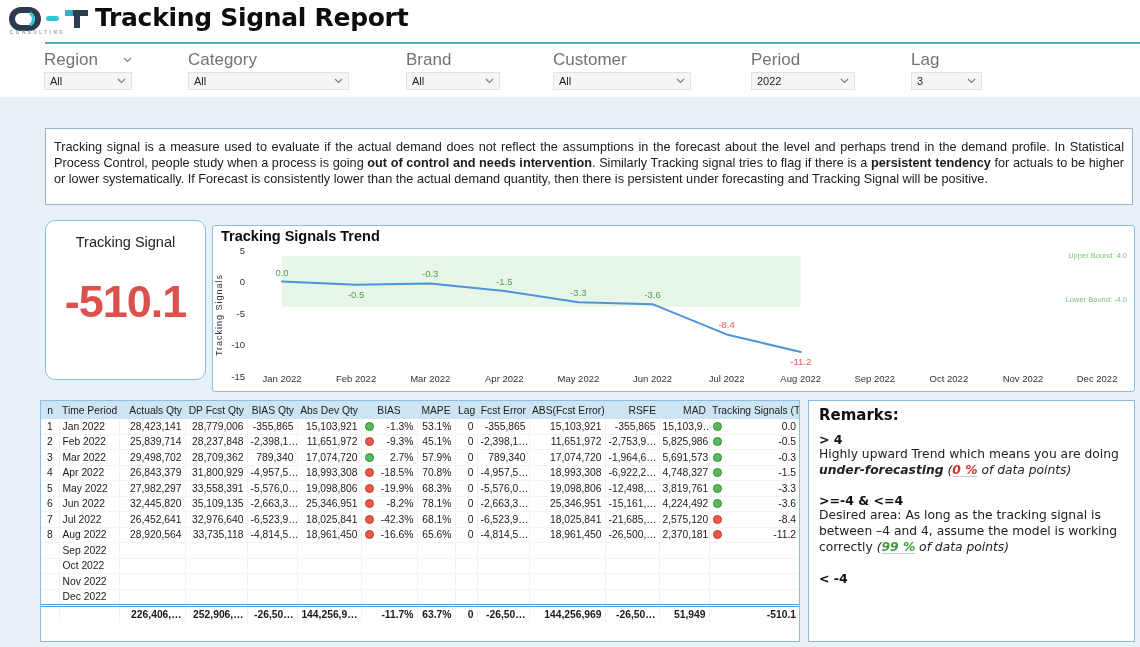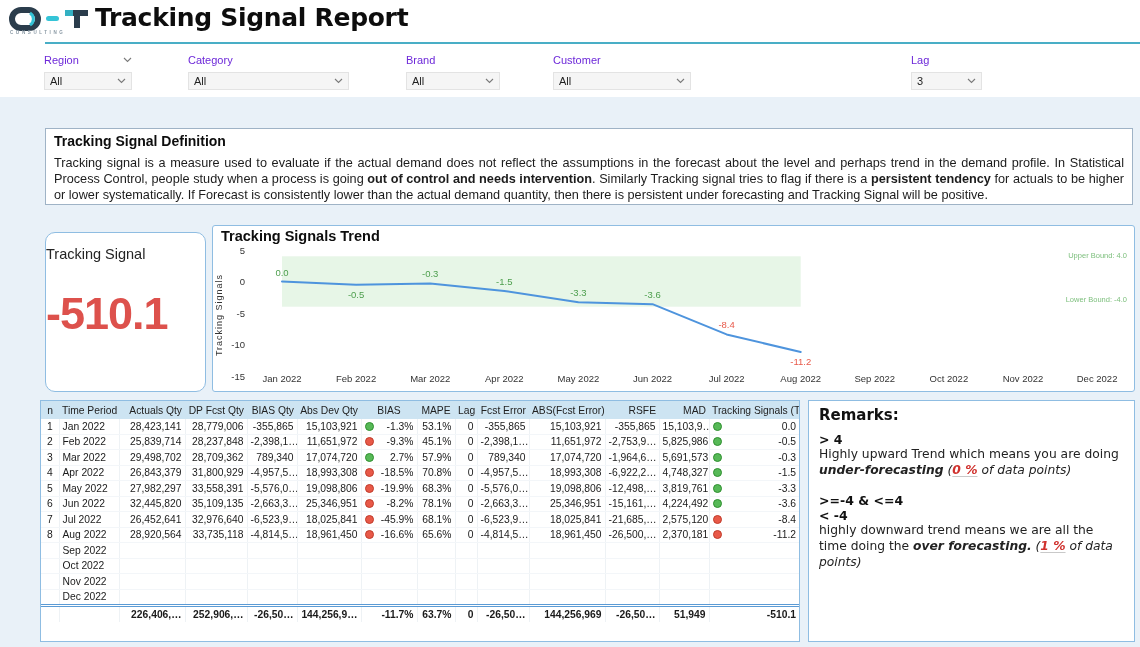--- a/index.html
+++ b/index.html
@@ -9,30 +9,30 @@
   .hdr{position:absolute;top:0;left:0;width:1140px;height:45px;background:#ffffff;}
   .logo{position:absolute;left:8px;top:4px;width:84px;height:38px;}
   .logo-sub{position:absolute;left:10px;top:30px;font-size:4.5px;letter-spacing:2.6px;color:#8a99a4;font-weight:bold;}
   .page-title{position:absolute;left:95px;top:3px;margin:0;font-size:25px;font-weight:bold;color:#0d0d0d;font-family:"DejaVu Sans",sans-serif;letter-spacing:-0.3px;}
   .teal-rule{position:absolute;left:45px;top:42px;width:1095px;height:2px;background:#49aec6;}
 
   
   .filterbar{position:absolute;top:45px;left:0;width:1140px;height:52px;background:#ffffff;}
   .filter{position:absolute;top:7px;}
   .filter-label-row{display:flex;align-items:center;justify-content:space-between;height:16px;}
-  .filter-label{font-size:11px;color:#6d28d9;}
+  .filter-label{font-size:17px;color:#737373;}
   .filter-select{margin-top:4px;height:18px;background:#f5f5f5;border:1px solid #e3e3e3;display:flex;align-items:center;justify-content:space-between;padding:0 5px;font-size:11px;color:#1f1f1f;cursor:pointer;box-sizing:border-box;}
 
   
   .definition{position:absolute;left:45px;top:128px;width:1088px;height:77px;background:#fff;border:1px solid #9fb3c6;box-sizing:border-box;padding:4px 8px;}
   .definition h2{margin:0;font-size:14px;font-weight:bold;color:#0d0d0d;}
   .definition p{margin:6px 0 0;font-size:12.7px;line-height:1.27;color:#1c1c1c;text-align:justify;}
 
   
-  .kpi{position:absolute;left:45px;top:232px;width:161px;height:160px;background:#fff;border:1px solid #8fbde2;border-radius:10px;box-sizing:border-box;}
+  .kpi{position:absolute;left:45px;top:220px;width:161px;height:160px;background:#fff;border:1px solid #8fbde2;border-radius:10px;box-sizing:border-box;text-align:center;}
   .kpi-title{margin-top:13px;font-size:14.5px;color:#252525;}
   .kpi-value{margin-top:26px;font-size:45px;font-weight:bold;color:#dd514c;letter-spacing:-1px;}
 
   
   .chart-panel{position:absolute;left:212px;top:225px;width:923px;height:167px;background:#fff;border:1px solid #8fbde2;border-radius:3px;box-sizing:border-box;overflow:hidden;}
   .chart-panel h2{position:absolute;left:8px;top:2px;font-size:14.5px;font-weight:bold;color:#0d0d0d;margin:0;}
   #chart{position:absolute;left:0;top:18px;}
 
   
   .table-panel{position:absolute;left:40px;top:400px;width:760px;height:242px;background:#fff;border:1px solid #8fbde2;box-sizing:border-box;overflow:hidden;}
@@ -117,35 +117,45 @@
         <div class="filter-label-row">
           <span class="filter-label">Customer</span>
         </div>
         <div class="filter-select">
           <span>All</span>
           <svg width="9" height="6" viewBox="0 0 9 6">
             <path d="M1 1 L4.5 4.5 L8 1" fill="none" stroke="#7a7a7a" stroke-width="1.1"></path>
           </svg>
         </div>
       </div>
+      <div class="filter" style="left:751px;width:104px">
+        <div class="filter-label-row">
+          <span class="filter-label">Period</span>
+        </div>
+        <div class="filter-select">
+          <span>2022</span>
+          <svg width="9" height="6" viewBox="0 0 9 6">
+            <path d="M1 1 L4.5 4.5 L8 1" fill="none" stroke="#7a7a7a" stroke-width="1.1"></path>
+          </svg>
+        </div>
+      </div>
       <div class="filter" style="left:911px;width:71px">
         <div class="filter-label-row">
           <span class="filter-label">Lag</span>
         </div>
         <div class="filter-select">
           <span>3</span>
           <svg width="9" height="6" viewBox="0 0 9 6">
             <path d="M1 1 L4.5 4.5 L8 1" fill="none" stroke="#7a7a7a" stroke-width="1.1"></path>
           </svg>
         </div>
       </div>
     </div>
 
   <section class="definition">
-    <h2>Tracking Signal Definition</h2>
     <p id="definition-body"><span>Tracking signal is a measure used to evaluate if the actual demand does not reflect the assumptions in the forecast about the level and perhaps trend in the demand profile. In Statistical Process Control, people study when a process is going </span><span class="seg-bold">out of control and needs intervention</span><span>. Similarly Tracking signal tries to flag if there is a </span><span class="seg-bold">persistent tendency</span><span> for actuals to be higher or lower systematically. If Forecast is consistently lower than the actual demand quantity, then there is persistent under forecasting and Tracking Signal will be positive.</span></p>
   </section>
 
   <section class="kpi">
     <div class="kpi-title">Tracking Signal</div>
     <div class="kpi-value">-510.1</div>
   </section>
 
   <section class="chart-panel">
     <h2>Tracking Signals Trend</h2>
@@ -379,21 +389,21 @@
           <tr>
             <td style="text-align:center">7</td>
             <td style="text-align:left">Jul 2022</td>
             <td style="text-align:right">26,452,641</td>
             <td style="text-align:right">32,976,640</td>
             <td style="text-align:right">-6,523,9…</td>
             <td style="text-align:right">18,025,841</td>
             <td style="text-align:right">
               <div class="cell-flex">
                 <span class="dot dot-red" style="background:#e85948"></span>
-                <span>-45.9%</span>
+                <span>-42.3%</span>
               </div>
             </td>
             <td style="text-align:right">68.1%</td>
             <td style="text-align:right">0</td>
             <td style="text-align:right">-6,523,9…</td>
             <td style="text-align:right">18,025,841</td>
             <td style="text-align:right">-21,685,…</td>
             <td style="text-align:right">2,575,120</td>
             <td style="text-align:right">
               <div class="cell-flex">
@@ -511,18 +521,18 @@
         </tbody>
       </table>
   </section>
 
   <section class="remarks">
     <h2>Remarks:</h2>
     <div id="remarks-body">
         <h3>&gt; 4</h3>
         <p><span>Highly upward Trend which means you are doing </span><span class="seg-bi">under-forecasting</span><span class="seg-i"> (</span><span class="seg-red">0 %</span><span class="seg-i"> of data points)</span></p>
         <h3>&gt;=-4 &amp; &lt;=4</h3>
+        <p><span>Desired area: As long as the tracking signal is between –4 and 4, assume the model is working correctly </span><span class="seg-i">(</span><span class="seg-green">99 %</span><span class="seg-i"> of data points)</span></p>
         <h3>&lt; -4</h3>
-        <p><span>highly downward trend means we are all the time doing the </span><span class="seg-bi">over forecasting.</span><span class="seg-i"> (</span><span class="seg-red">1 %</span><span class="seg-i"> of data points)</span></p>
       </div>
   </section>
 
 </div>
 
 </body></html>

